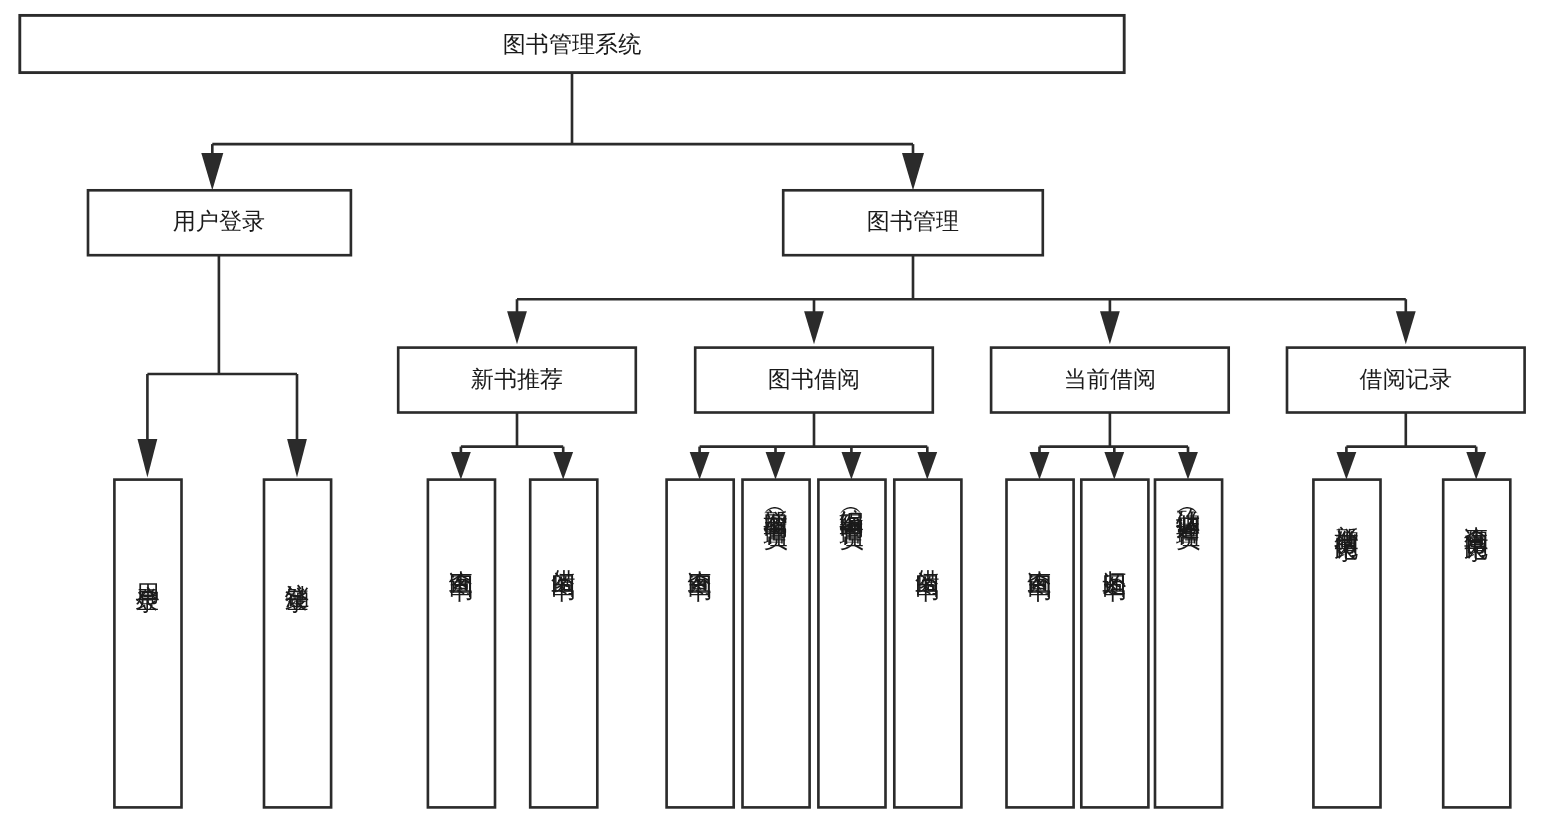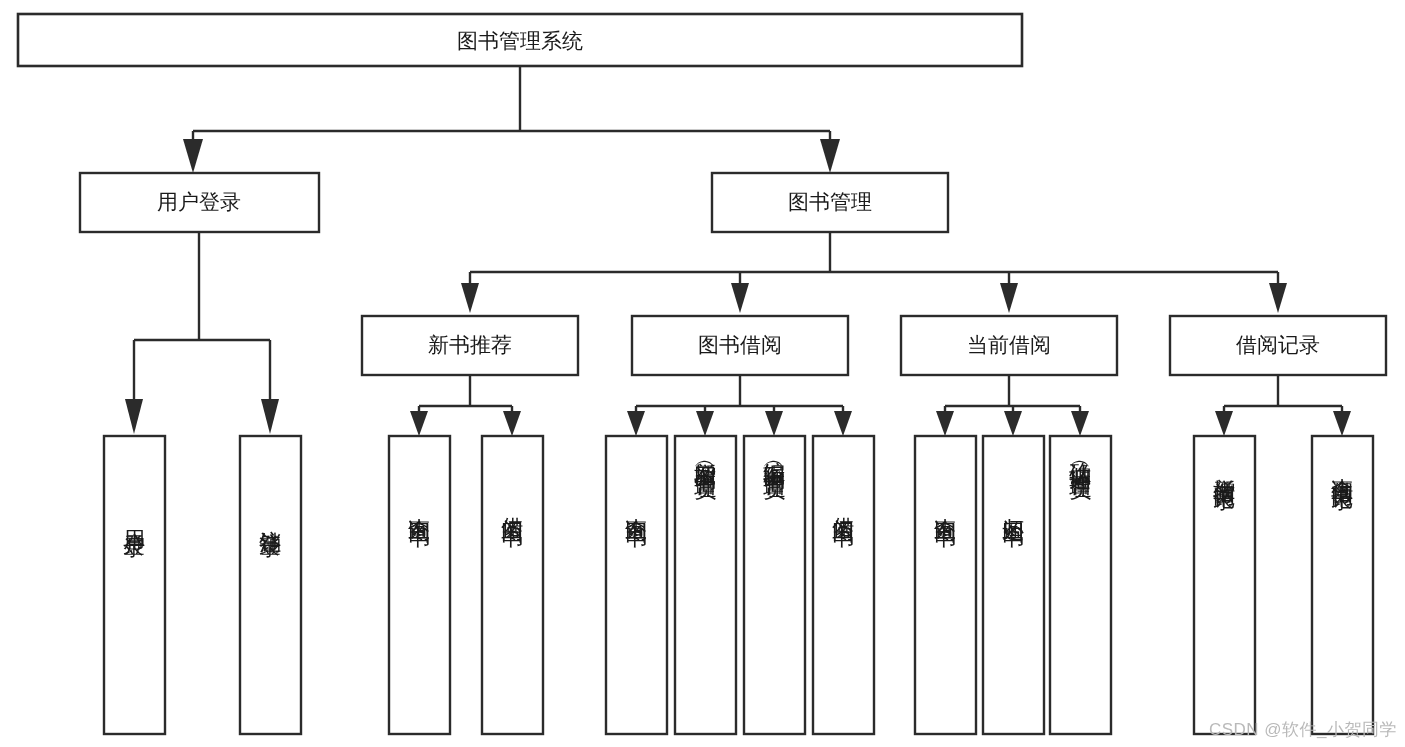--- a/index.html
+++ b/index.html
@@ -224,14 +224,13 @@
     <span class="vlabel-text">确认归还（管理员）</span>
   </div>
 
   <div class="vlabel-wrap" style="left:1194px; top:460px; width:61px; height:270px;">
     <span class="vlabel-text">新增借阅记录</span>
   </div>
   <div class="vlabel-wrap" style="left:1312px; top:460px; width:61px; height:270px;">
     <span class="vlabel-text">查询借阅记录</span>
   </div>
 
-  <div class="watermark">CSDN @软件_小贺同学</div>
 </div>
 
 </body></html>

